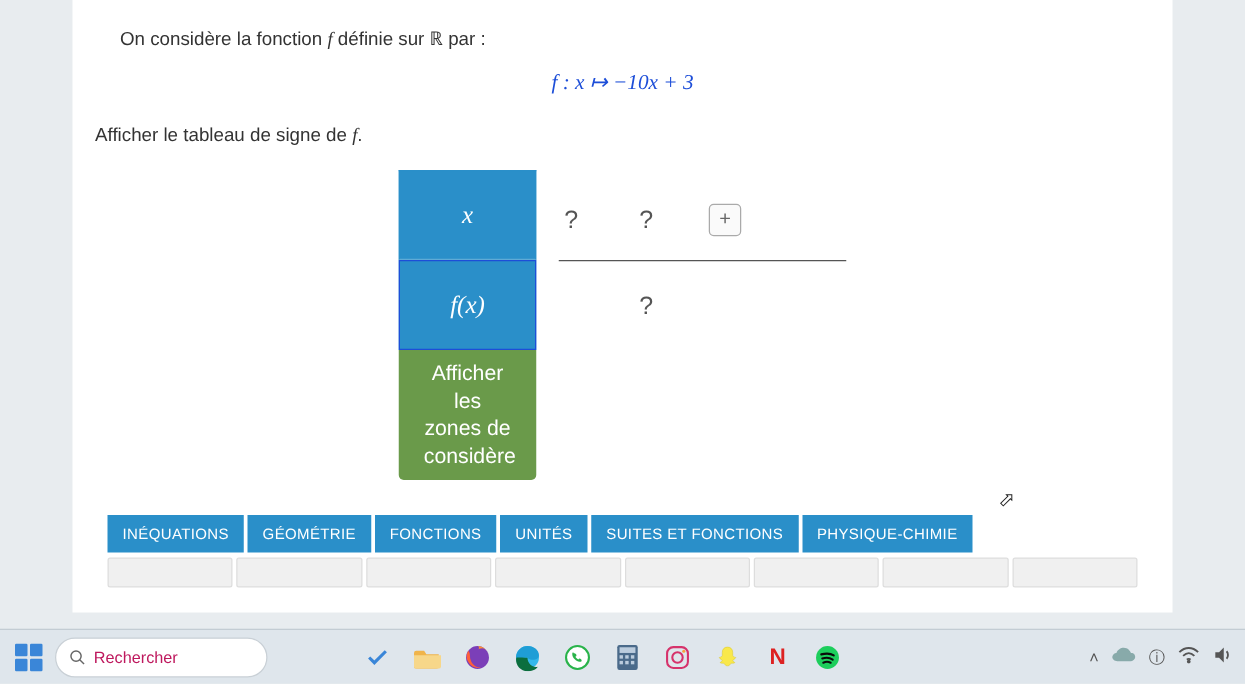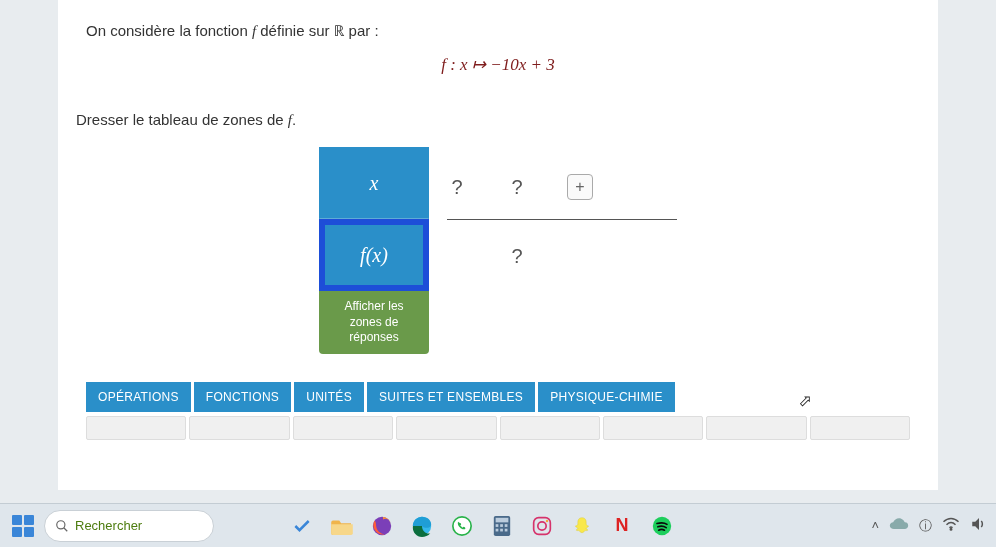--- a/index.html
+++ b/index.html
@@ -18,28 +18,29 @@
     margin: 0 auto;
     width: 880px;
     padding: 20px 28px 10px 28px;
     min-height: 490px;
     position: relative;
   }
   .problem-text {
     font-size: 15px;
     color: #333;
     margin-bottom: 14px;
+    margin-left: 10px;
   }
   .formula {
     text-align: center;
     font-family: "Cambria Math", "Times New Roman", serif;
     font-size: 17px;
     font-style: italic;
-    margin: 10px 0 36px 0;
-    color: #7f1d1d;
+    margin: 10px 0 24px 0;
+    color: #1d4ed8;
   }
   .instruction {
     font-size: 15px;
     color: #333;
     margin-bottom: 18px;
     margin-left:-10px;
   }
   .sign-table-wrap {
     display: flex;
     justify-content: center;
@@ -71,27 +72,27 @@
   .cell-header2 {
     background: #2a8fc9;
     color: #fff;
     height: 72px;
     display: flex;
     align-items: center;
     justify-content: center;
     font-family: "Cambria Math","Times New Roman",serif;
     font-style: italic;
     font-size: 20px;
-    border: 6px solid #1d4ed8;
+    border: 1px solid #1d4ed8;
   }
   .show-zones {
     background: #6a9a4a;
     color: #fff;
     text-align: center;
-    font-size: 12px;
+    font-size: 17px;
     padding: 8px 20px;
     line-height: 1.3;
     border-radius: 0 0 4px 4px;
     cursor: pointer;
   }
   .value-col {
     display: flex;
     flex-direction: column;
     padding-left: 18px;
   }
@@ -189,21 +190,21 @@
   .search-box {
     background: #fff;
     border: 1px solid #c9d0d6;
     border-radius: 18px;
     height: 32px;
     width: 170px;
     display: flex;
     align-items: center;
     padding: 0 10px;
     gap: 6px;
-    color: #4d7c0f;
+    color: #be185d;
     font-size: 13px;
   }
   .search-icon-svg { width:14px; height:14px; }
   .tb-icons {
     display: flex;
     gap: 16px;
     margin-left: 70px;
     align-items: center;
   }
   .tb-icon {
@@ -235,54 +236,55 @@
 
 <div class="content-card">
 
   <div class="problem-text">
     <span>On considère la fonction </span><span class="fvar">f</span><span> définie sur </span><span class="setR">ℝ</span><span> par :</span>
   </div>
 
   <div class="formula">f : x ↦ −10x + 3</div>
 
   <div class="instruction">
-    <span>Dresser le tableau de zones de </span><span class="fvar">f</span><span>.</span>
+    <span>Afficher le tableau de signe de </span><span class="fvar">f</span><span>.</span>
   </div>
 
   <div class="sign-table-wrap">
     <div class="sign-table">
       <div class="label-col">
         <div class="cell-header">x</div>
         <div class="cell-header2">f(x)</div>
         <div class="show-zones">
           <div>Afficher les</div>
           <div>zones de</div>
-          <div>réponses</div>
+          <div>considère</div>
         </div>
       </div>
       <div class="value-col">
         <div class="row-x">
           <span class="q-mark">?</span>
           <span class="q-mark">?</span>
           <span class="plus-box">+</span>
         </div>
         <div class="row-divider"></div>
         <div class="row-fx">
           <span class="q-mark" style="visibility:hidden">?</span>
           <span class="q-mark">?</span>
         </div>
       </div>
     </div>
   </div>
 
   <div class="tabs-row">
-    <div class="tab">OPÉRATIONS</div>
+    <div class="tab">INÉQUATIONS</div>
+    <div class="tab">GÉOMÉTRIE</div>
     <div class="tab">FONCTIONS</div>
     <div class="tab">UNITÉS</div>
-    <div class="tab">SUITES ET ENSEMBLES</div>
+    <div class="tab">SUITES ET FONCTIONS</div>
     <div class="tab">PHYSIQUE-CHIMIE</div>
   </div>
   <div class="tool-slots">
     <div class="tool-slot"></div>
     <div class="tool-slot"></div>
     <div class="tool-slot"></div>
     <div class="tool-slot"></div>
     <div class="tool-slot"></div>
     <div class="tool-slot"></div>
     <div class="tool-slot"></div>

